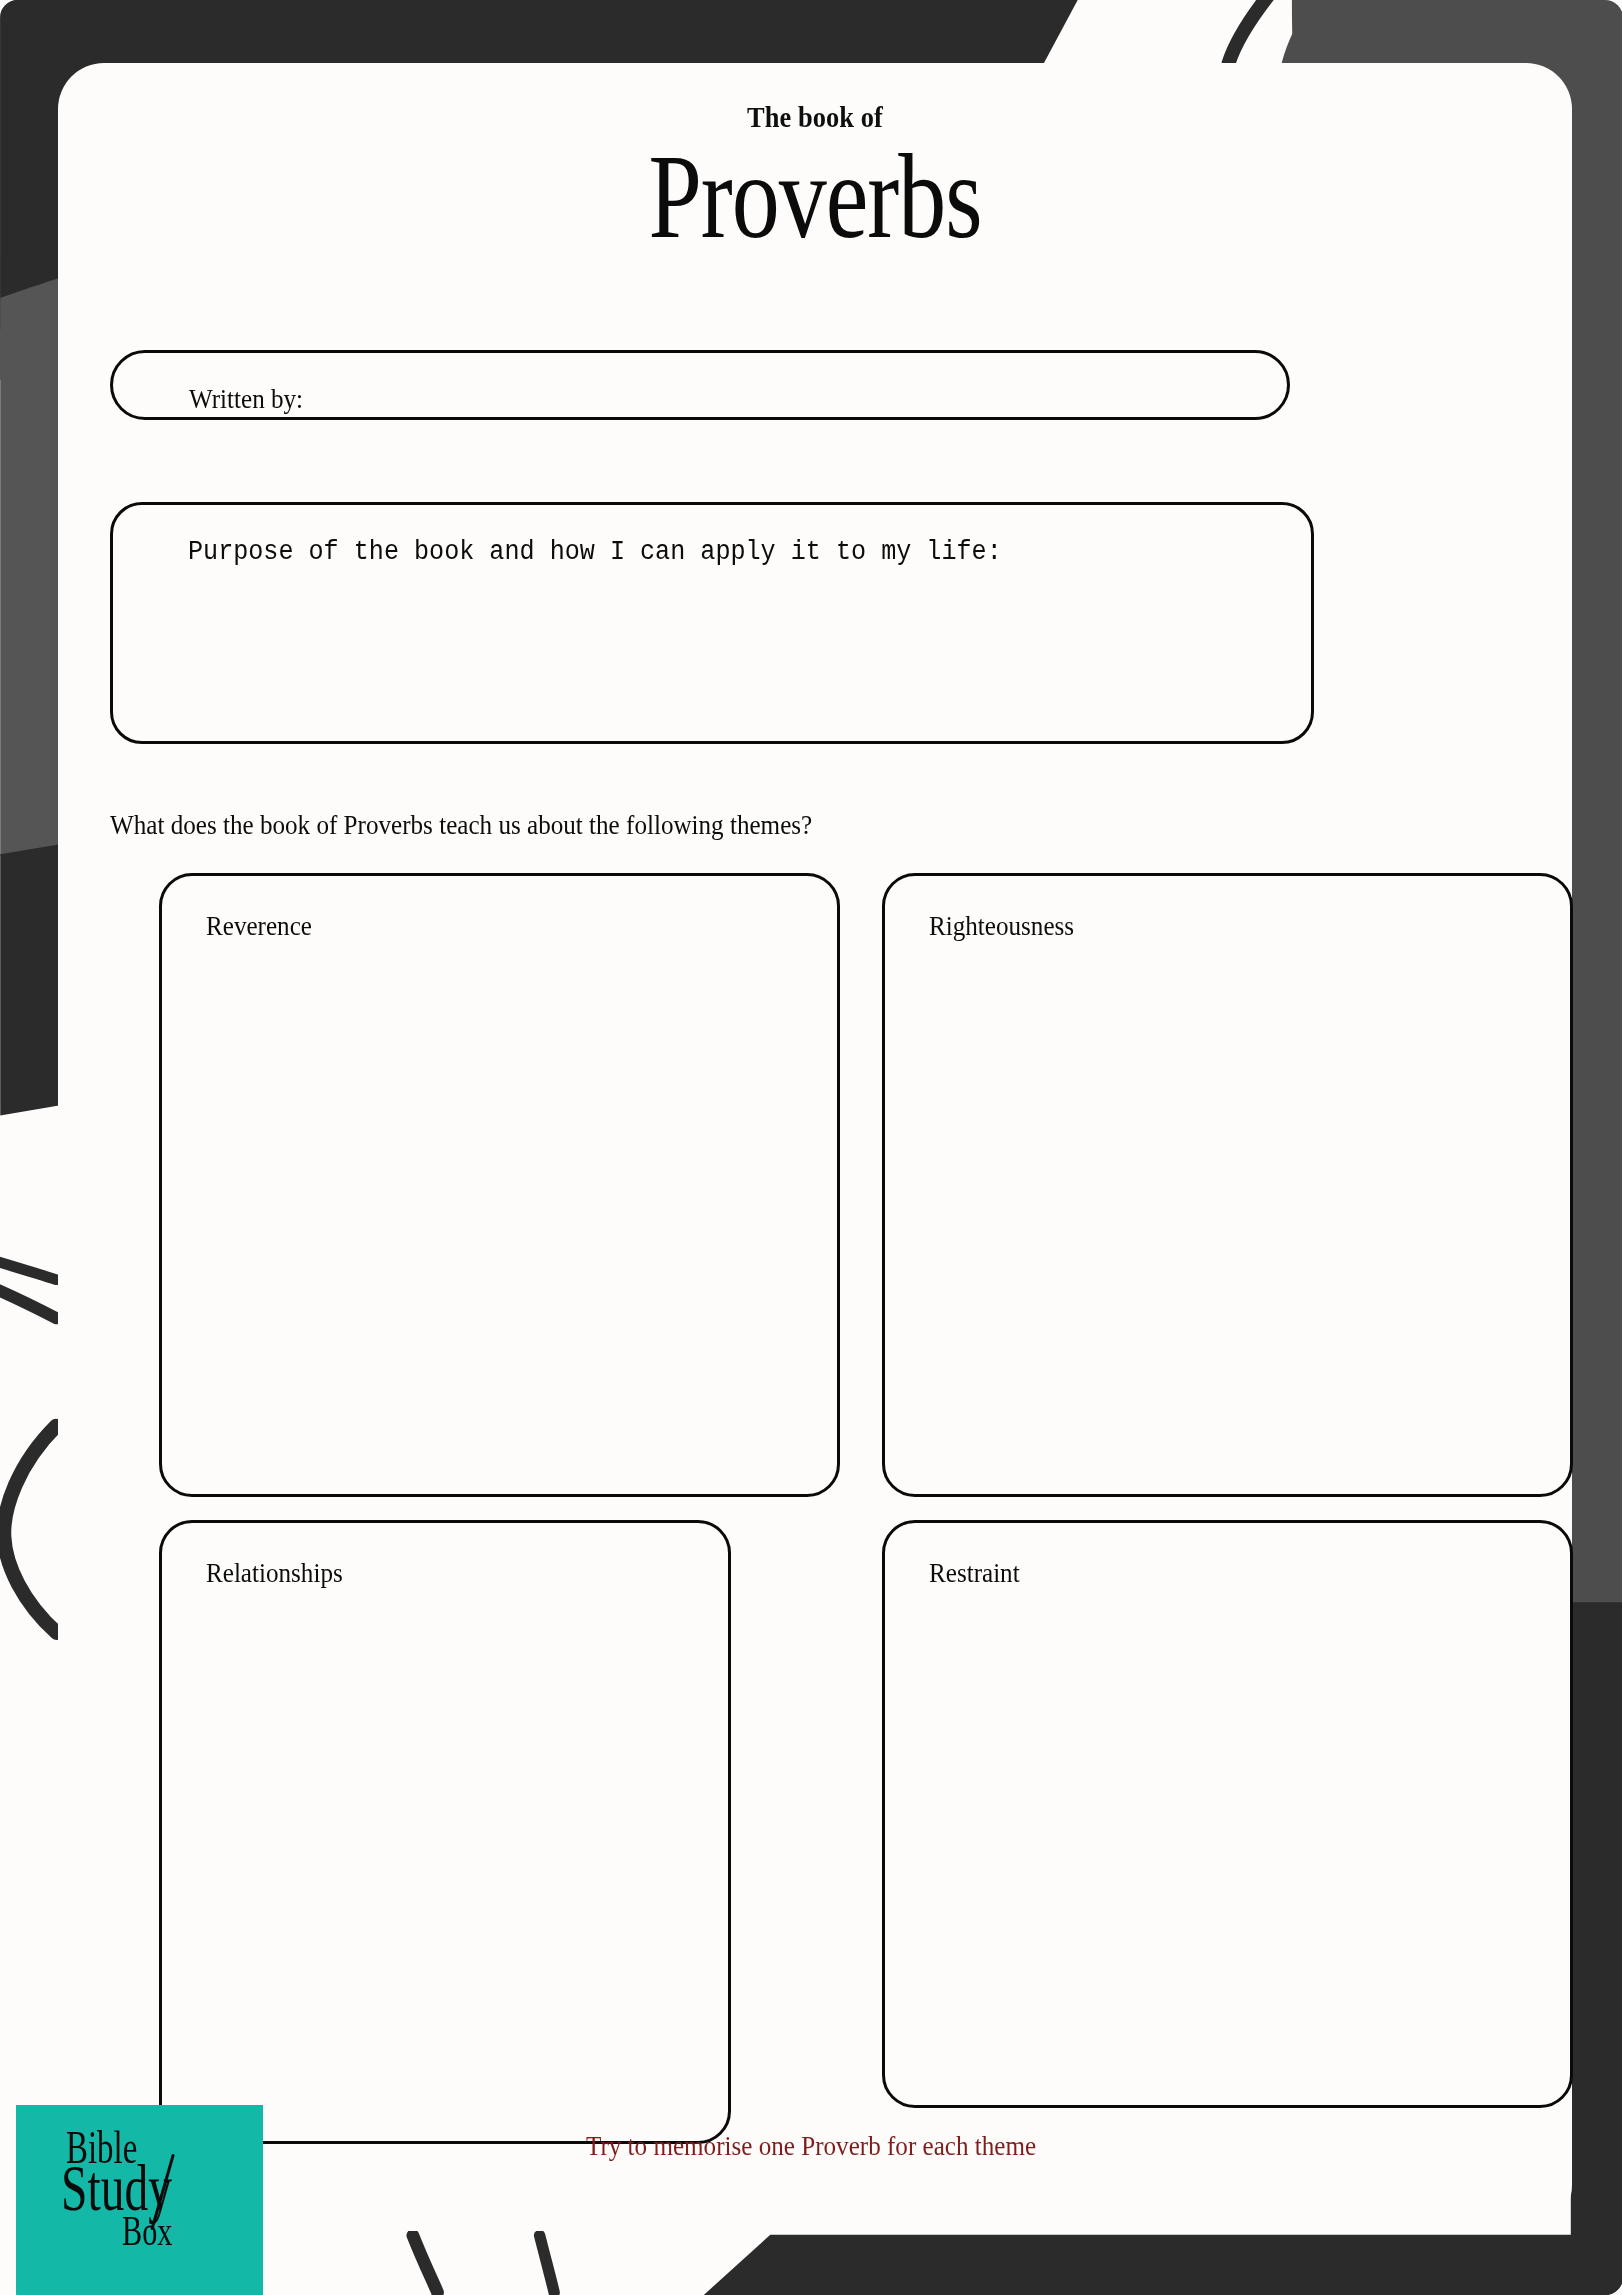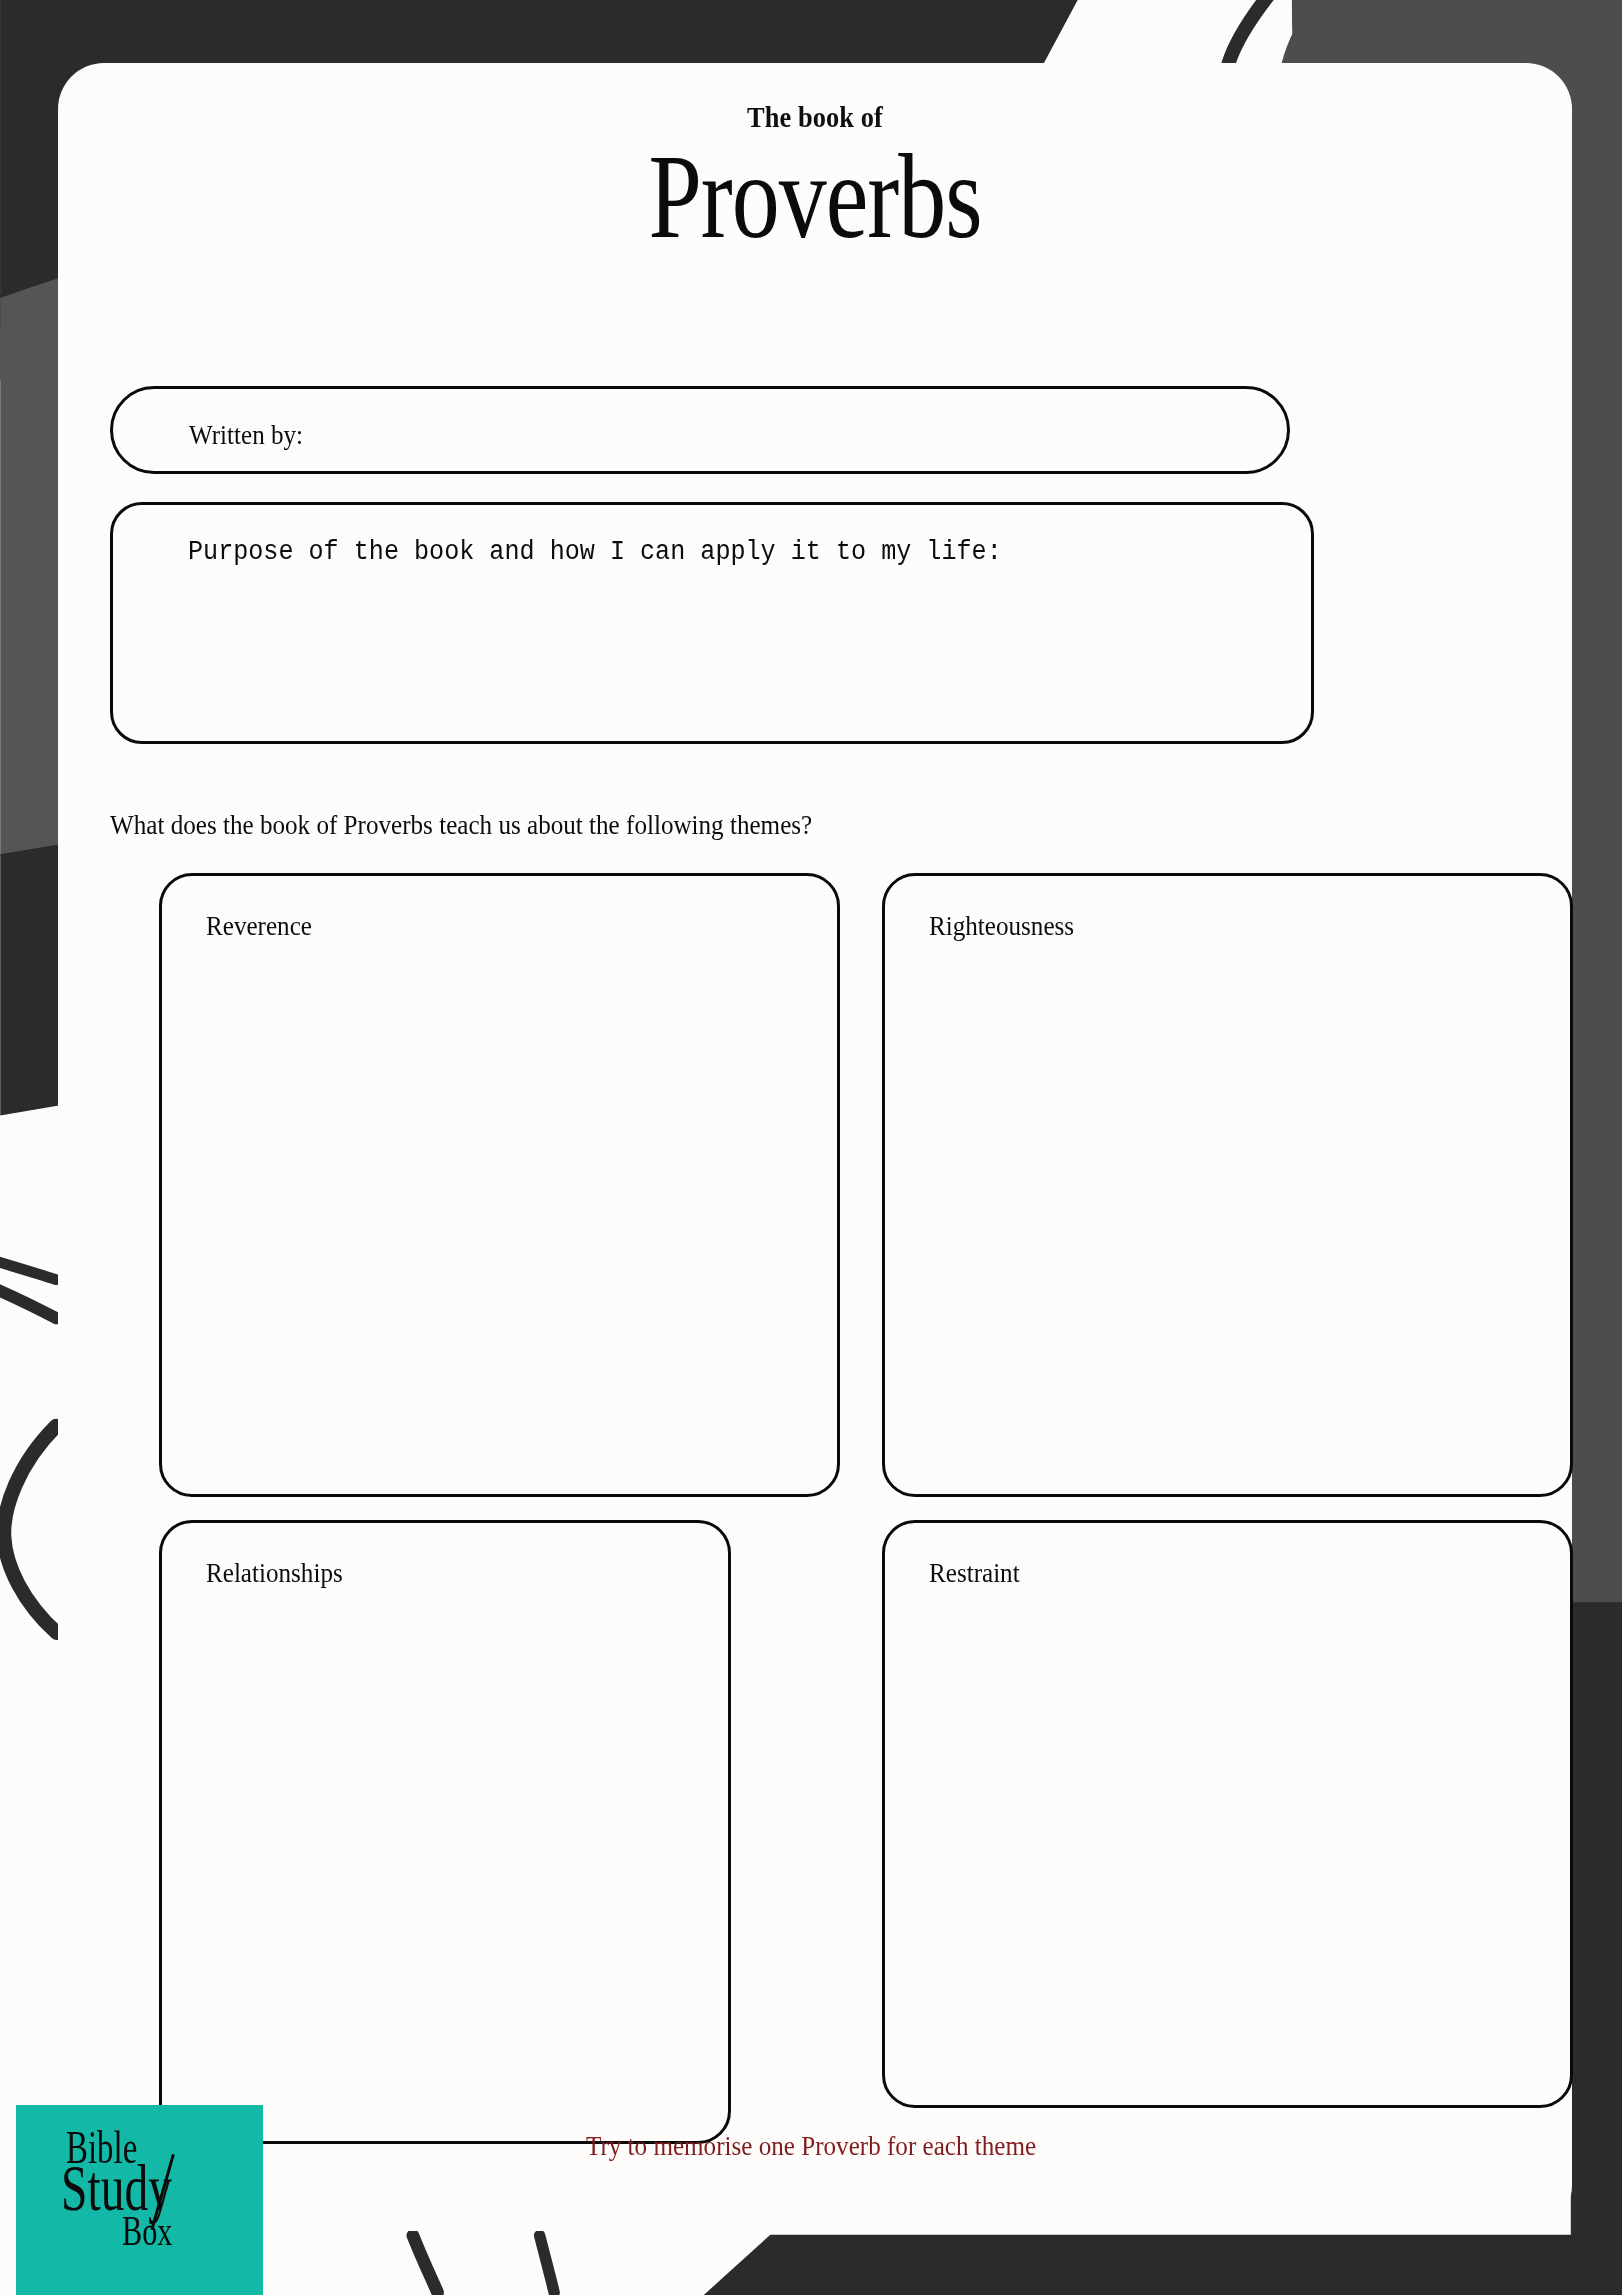--- a/index.html
+++ b/index.html
@@ -11,20 +11,21 @@
     font-family: "Liberation Serif", "DejaVu Serif", serif;
     overflow: hidden;
   }
 
   #page {
     position: relative;
     width: 1623px;
     height: 2295px;
     background: #fdfcfa;
     overflow: hidden;
+    border-radius: 18px;
   }
 
   
   .bg { position: absolute; inset: 0; overflow: hidden; z-index: 0; }
   .bg svg { position: absolute; top: 0; left: 0; }
 
   
   #card {
     position: absolute;
     left: 58px;
@@ -72,23 +73,22 @@
     font-size: 27px;
     color: #0c0c0c;
     line-height: 1;
     white-space: nowrap;
     transform: scaleX(0.93);
     transform-origin: left center;
   }
 
   #written-by-box {
     left: 52px; top: 287px;
-    width: 1180px; height: 88px;
+    width: 1180px; height: 70px;
     border-radius: 47px;
-    margin-top: 36px;
   }
   #written-by-label { left: 76px; top: 33px; }
 
   #purpose-box {
     left: 52px; top: 439px;
     width: 1204px; height: 242px;
     border-radius: 32px;
     font-family: Liberation Mono, monospace;
   }
   #purpose-label { left: 75px; top: 34px; }

